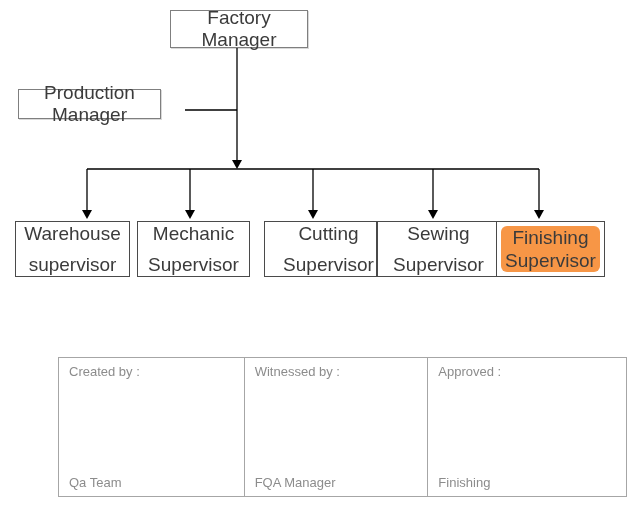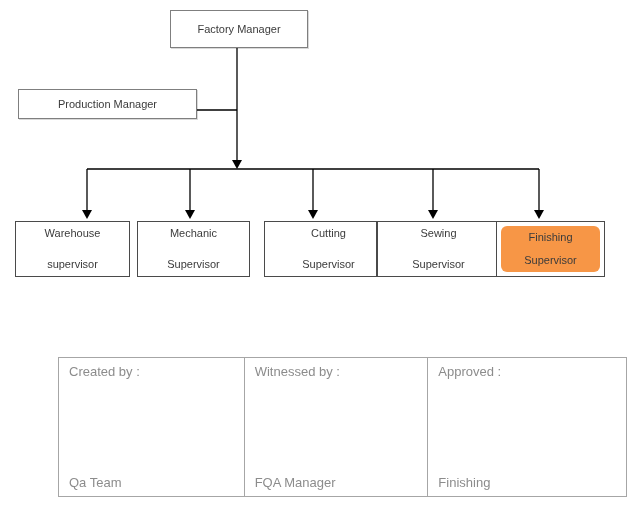--- a/index.html
+++ b/index.html
@@ -23,28 +23,28 @@
   }
   .box {
     position: absolute;
     box-sizing: border-box;
     background: #ffffff;
     color: #3b3b3b;
     display: flex;
     align-items: center;
     justify-content: center;
     text-align: center;
-    font-size: 11px;
+    font-size: 19px;
   }
   .box.mgr {
     border: 1px solid #7f7f7f;
     box-shadow: 1px 1px 0 rgba(0,0,0,0.15);
   }
   .factory { left: 170px; top: 10px; width: 138px; height: 38px; }
-  .production { left: 18px; top: 89px; width: 179px; height: 30px; }
+  .production { left: 18px; top: 89px; width: 143px; height: 30px; }
   .sup {
     top: 221px;
     height: 56px;
     border: 1px solid #4a4a4a;
     flex-direction: column;
     justify-content: center;
     line-height: 23px;
     gap: 8px;
   }
   .sup-1 { left: 15px;  width: 115px; }

